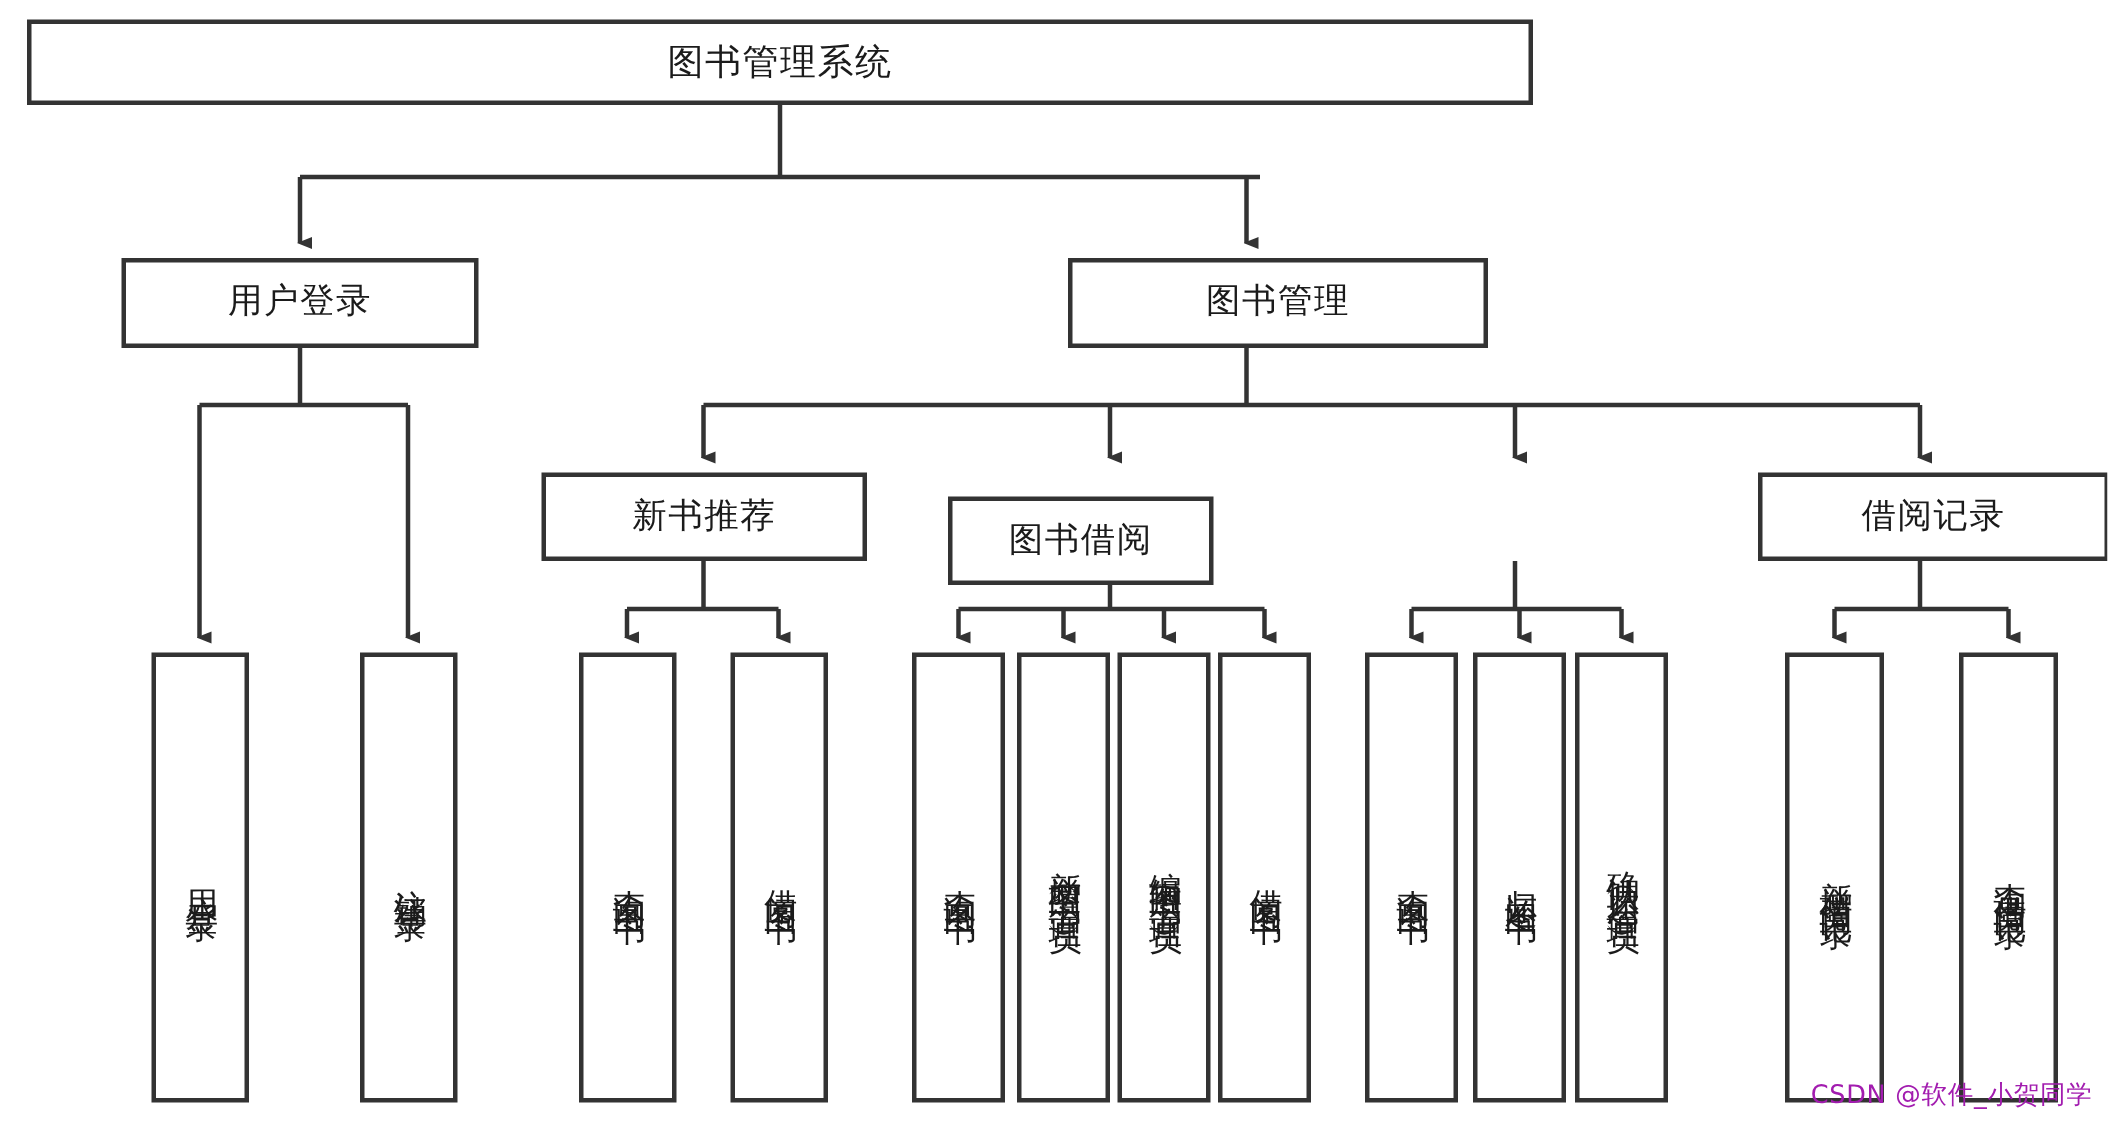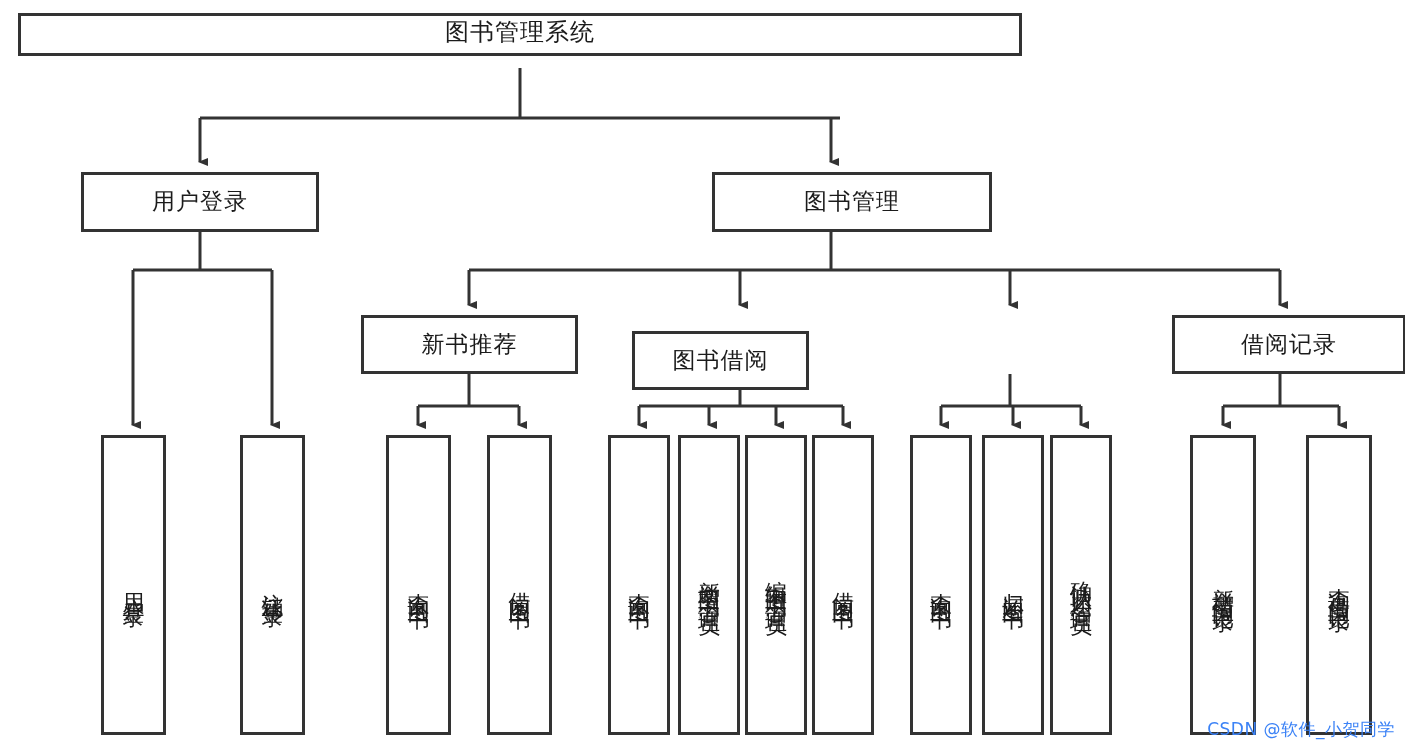--- a/index.html
+++ b/index.html
@@ -59,21 +59,21 @@
     width: 1405px;
     height: 747px;
     z-index: 1;
     pointer-events: none;
   }
   .watermark {
     position: absolute;
     right: 10px;
     bottom: 6px;
     font-size: 17px;
-    color: #3b82f6;
+    color: #a21caf;
     letter-spacing: 0.5px;
     z-index: 5;
     white-space: nowrap;
     font-family: "DejaVu Sans", "Liberation Sans", sans-serif;
     margin-left: 30px;
   }
 </style>
 </head>
 <body>
 
@@ -122,21 +122,21 @@
       <path d="M1013,406 L1013,425" marker-end="url(#arrow)"></path>
       <path d="M1081,406 L1081,425" marker-end="url(#arrow)"></path>
 
       <path d="M1280,374 L1280,406"></path>
       <path d="M1223,406 L1339,406"></path>
       <path d="M1223,406 L1223,425" marker-end="url(#arrow)"></path>
       <path d="M1339,406 L1339,425" marker-end="url(#arrow)"></path>
     </g>
   </svg>
 
-  <div class="node root" style="left:18px; top:13px; width:1004px; height:43px;font-family:Liberation Mono, monospace;">
+  <div class="node root" style="left:18px; top:13px; width:1004px; height:57px;">
     <span class="node-label">图书管理系统</span>
   </div>
 
   <div class="node lvl2" style="left:81px; top:172px; width:238px; height:60px;">
     <span class="node-label">用户登录</span>
   </div>
   <div class="node lvl2" style="left:712px; top:172px; width:280px; height:60px;">
     <span class="node-label">图书管理</span>
   </div>
 

